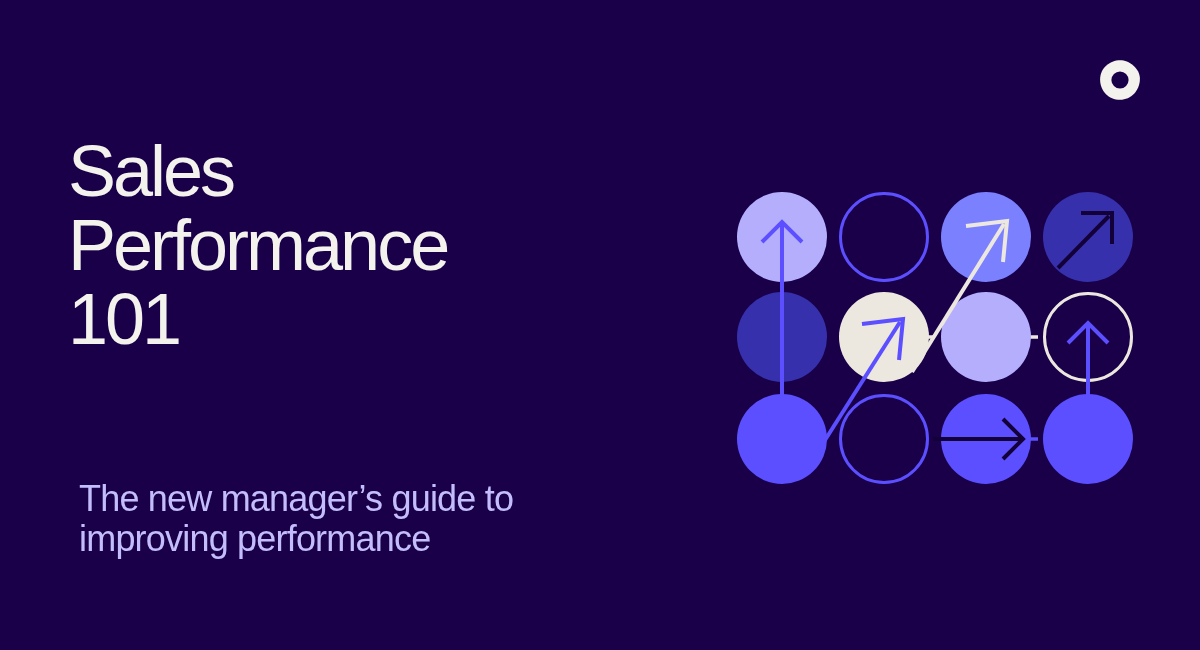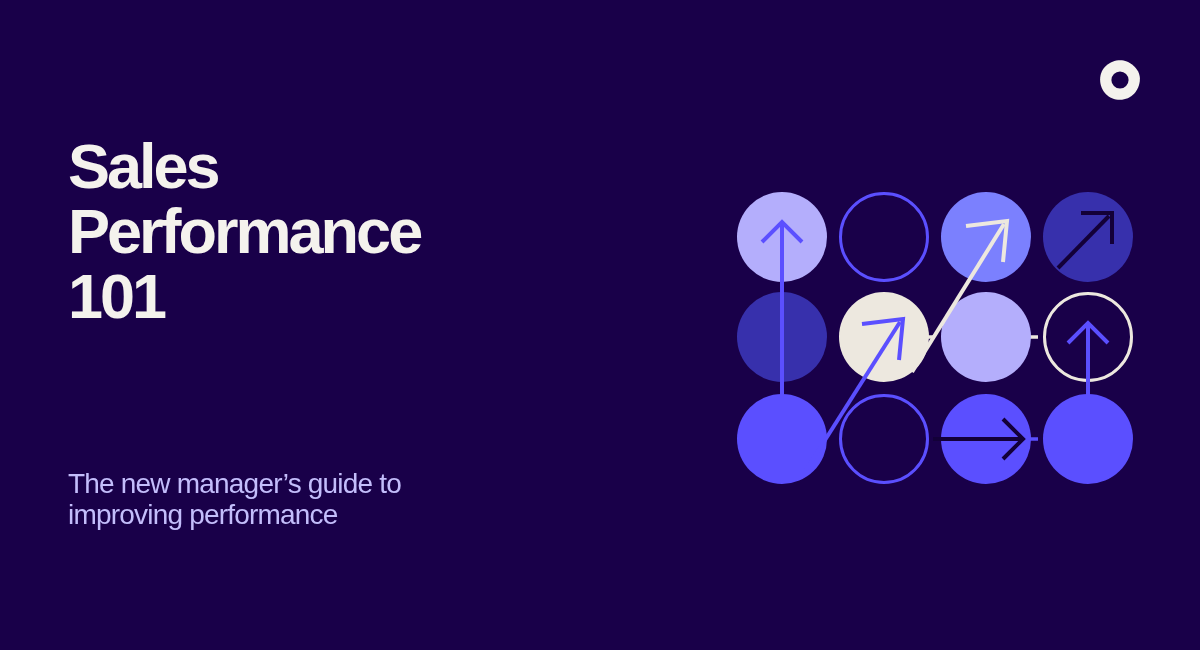--- a/index.html
+++ b/index.html
@@ -35,35 +35,35 @@
   
   .text-block {
     position: absolute;
     left: 68px;
     top: 134px;
     width: 640px;
   }
   .headline {
     margin: 0;
     font-family: "Liberation Sans", sans-serif;
-    font-size: 63px;
+    font-size: 72px;
     line-height: 1.03;
-    font-weight: 700;
+    font-weight: 400;
     letter-spacing: -3.0px;
     color: #F4F2ED;
     white-space: pre-line;
   }
   .subhead {
     position: absolute;
     left: 68px;
     top: 468px;
     width: 640px;
-    margin: 0;
+    margin: 11px;
     font-family: "Liberation Sans", sans-serif;
-    font-size: 28px;
+    font-size: 36px;
     line-height: 1.12;
     font-weight: 500;
     letter-spacing: -0.8px;
     color: #C3BDFB;
     white-space: pre-line;
   }
 
   
   .graphic {
     position: absolute;

